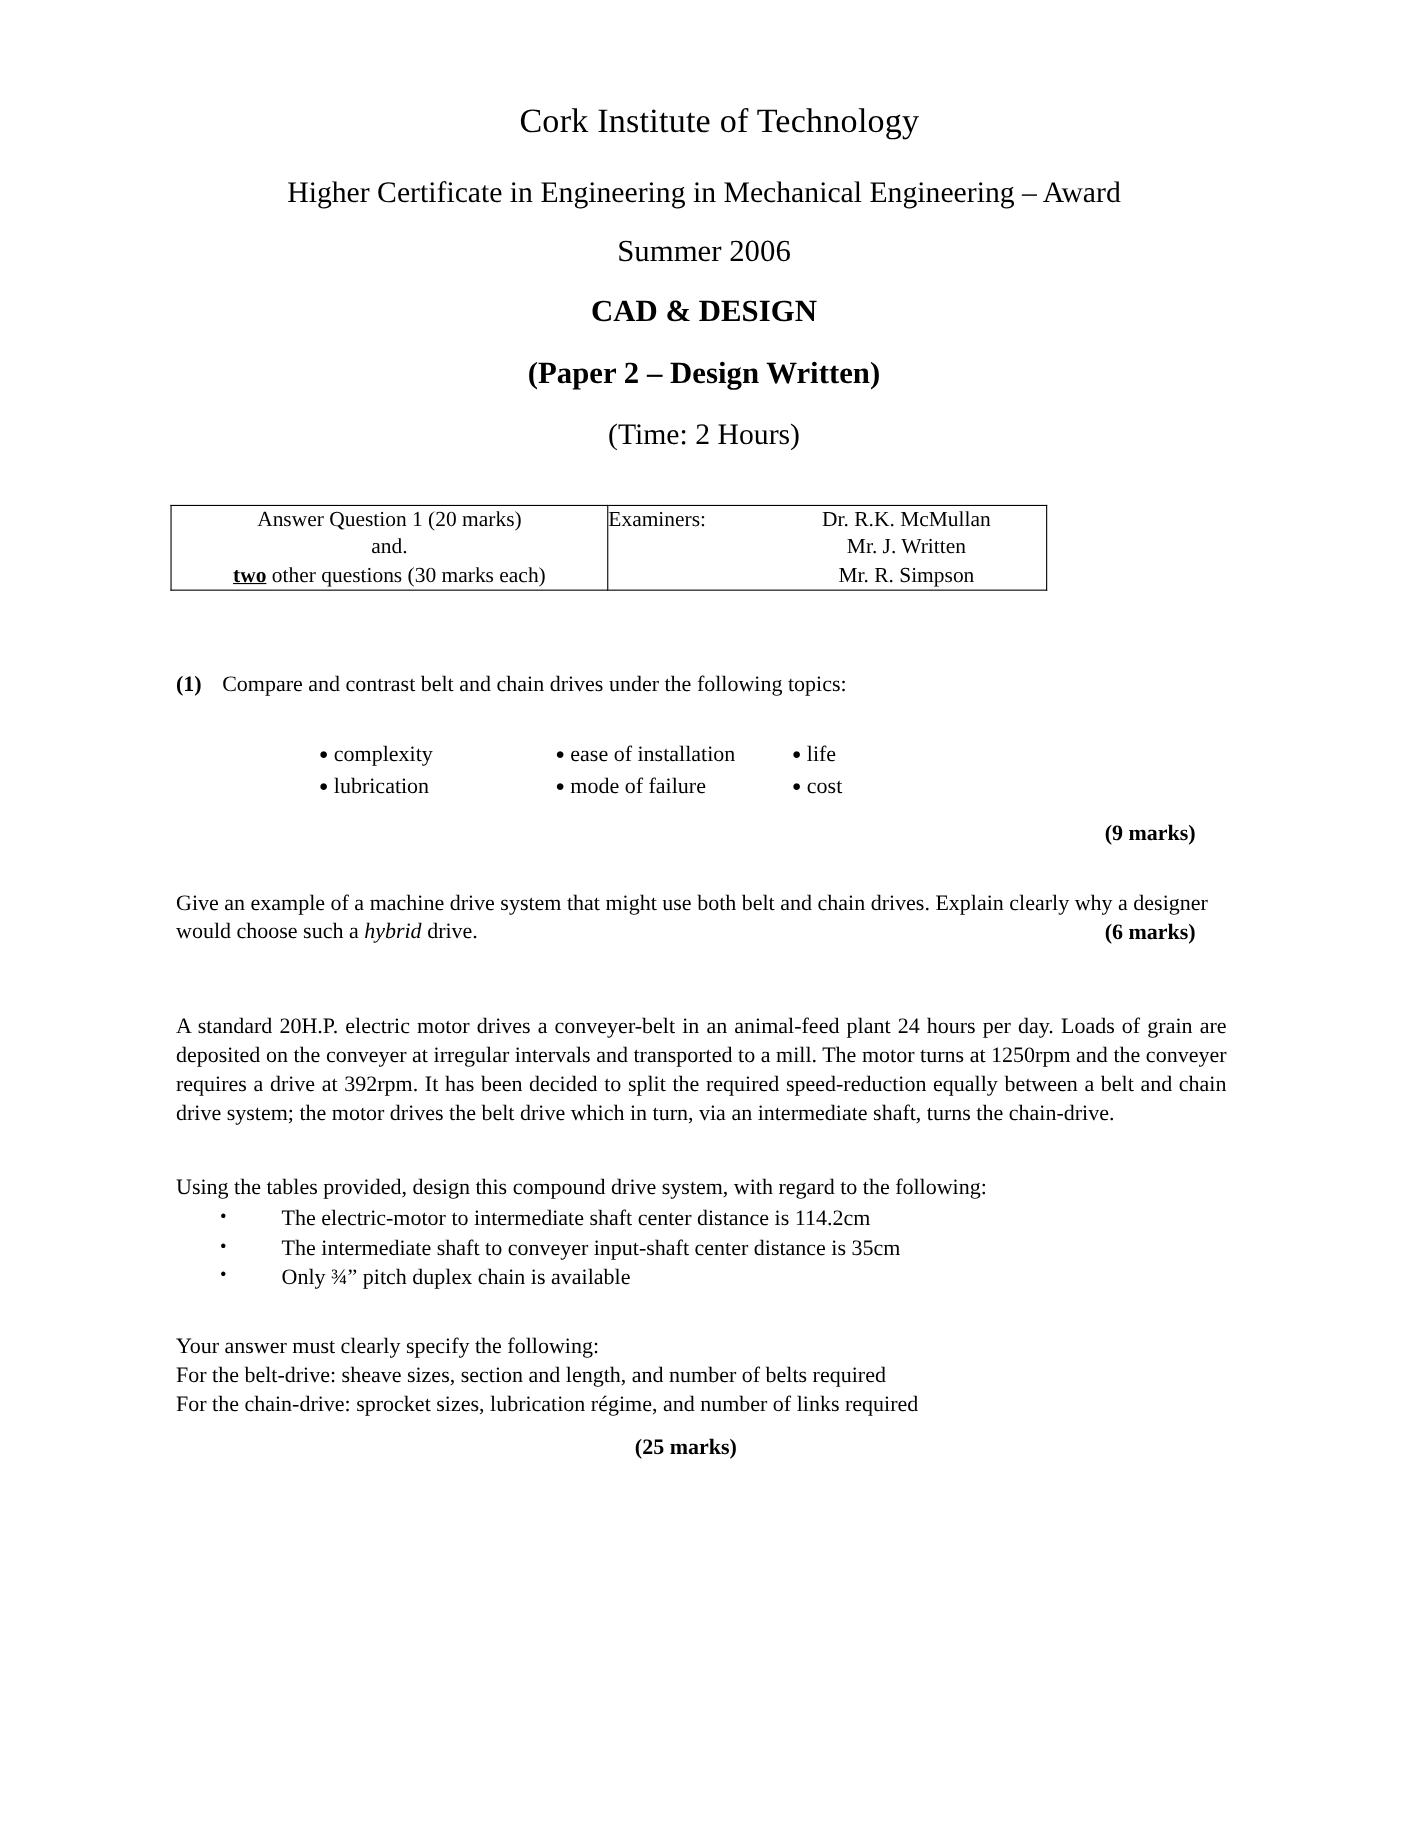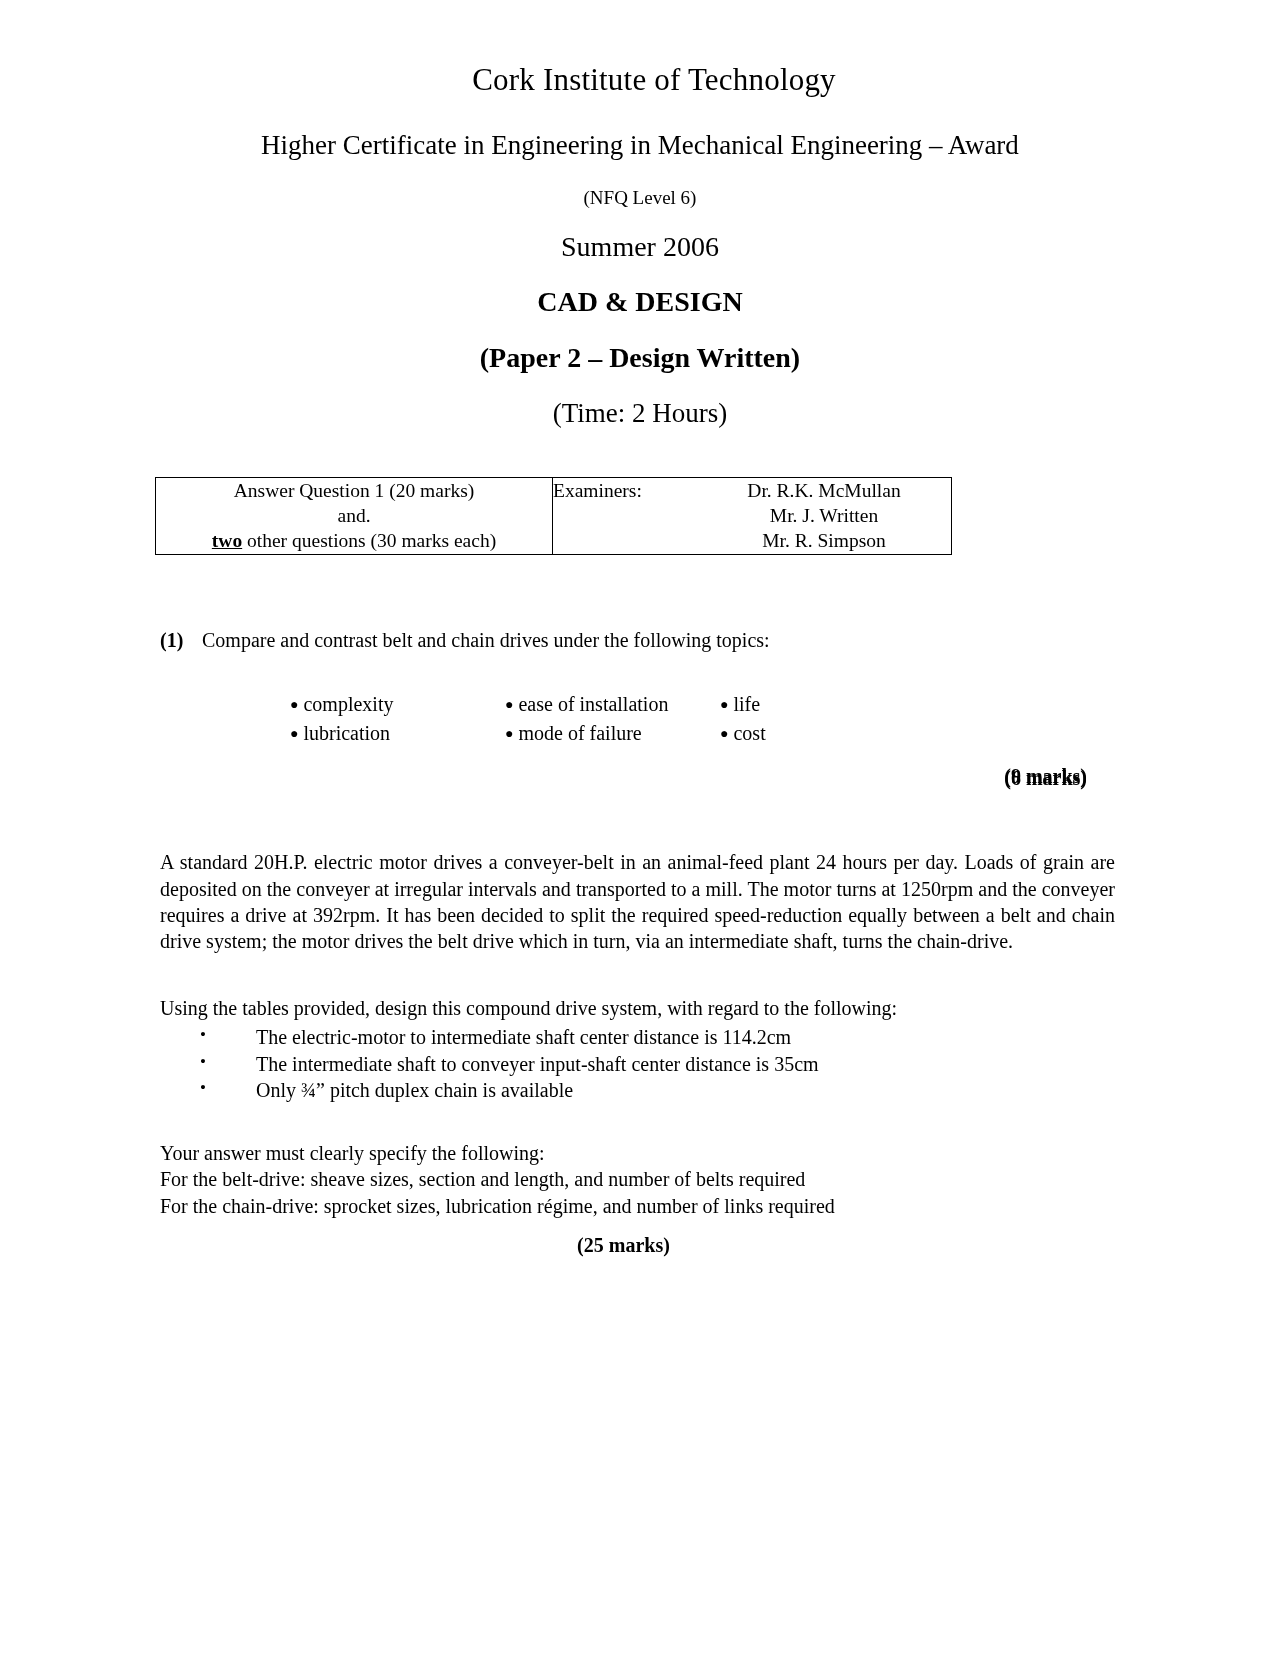--- a/index.html
+++ b/index.html
@@ -24,21 +24,21 @@
     position: relative;
   }
 
   
   .hdr {
     text-align: center;
   }
   .inst-name {
     font-size: 31px;
     letter-spacing: 0.2px;
-    padding-top: 62px;
+    padding-top: 92px;
     line-height: 1.15;
     margin-left: 28px;
   }
   .award-line {
     font-size: 27px;
     padding-top: 32px;
     line-height: 1.15;
   }
   .nfq {
     font-size: 19px;
@@ -206,21 +206,20 @@
   }
 </style>
 </head>
 <body>
 
 <div class="page">
 
   <div class="hdr">
     <div class="inst-name">Cork Institute of Technology</div>
     <div class="award-line">Higher Certificate in Engineering in Mechanical Engineering – Award</div>
-    <div class="nfq">(NFQ Level 6)</div>
     <div class="session">Summer 2006</div>
     <div class="subject">CAD &amp; DESIGN</div>
     <div class="paper">(Paper 2 – Design Written)</div>
     <div class="time">(Time: 2 Hours)</div>
   </div>
 
   <div class="info-table-wrap">
     <table class="info-table">
       <tbody>
           <tr>
@@ -265,20 +264,23 @@
         <div class="topic-item"><span class="dot">●</span><span>mode of failure</span></div>
       </div>
       <div class="topic-col c3">
         <div class="topic-item"><span class="dot">●</span><span>life</span></div>
         <div class="topic-item"><span class="dot">●</span><span>cost</span></div>
       </div>
     </div>
 
     <div class="marks m9">(9 marks)</div>
 
+    <div class="para gap-1">
+      <span>Give an example of a machine drive system that might use both belt and chain drives. Explain clearly why a designer would choose such a </span><span class="inline-italic">hybrid</span><span> drive.</span>
+    </div>
 
     <div class="marks m6">(6 marks)</div>
 
     <div class="para justify gap-2">A standard 20H.P. electric motor drives a conveyer-belt in an animal-feed plant 24 hours per day. Loads of grain are deposited on the conveyer at irregular intervals and transported to a mill. The motor turns at 1250rpm and the conveyer requires a drive at 392rpm. It has been decided to split the required speed-reduction equally between a belt and chain drive system; the motor drives the belt drive which in turn, via an intermediate shaft, turns the chain-drive.</div>
 
     <div class="para gap-3">Using the tables provided, design this compound drive system, with regard to the following:</div>
 
     <ul class="sub-list">
       <li>The electric-motor to intermediate shaft center distance is 114.2cm</li>
       <li>The intermediate shaft to conveyer input-shaft center distance is 35cm</li>

